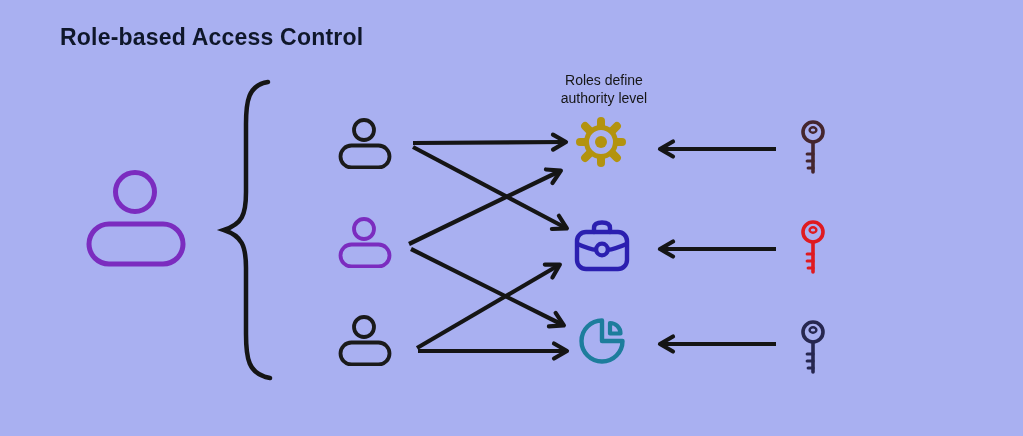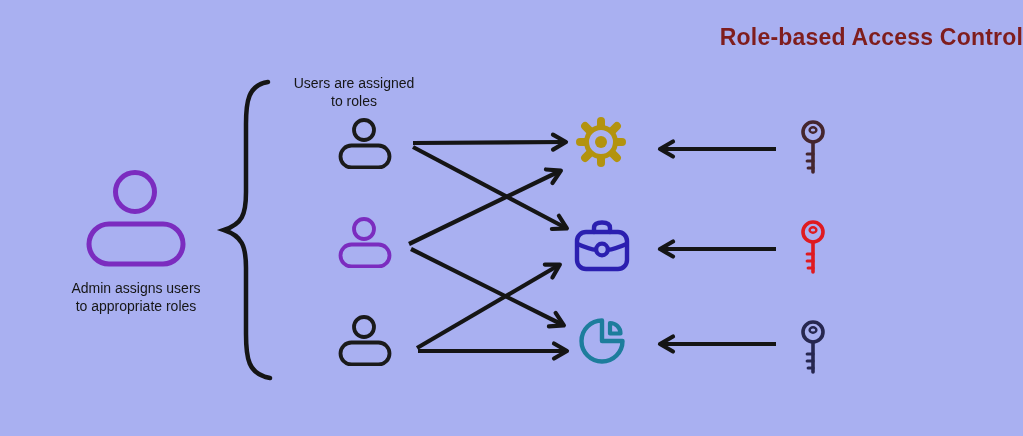--- a/index.html
+++ b/index.html
@@ -1,20 +1,20 @@
 <!DOCTYPE html>
 <html><head>
 <meta charset="utf-8">
 <style>
   html,body{margin:0;padding:0;}
   body{font-family:"Liberation Sans", sans-serif;}
   .canvas{position:relative;width:1023px;height:436px;overflow:hidden;background:#a9b0f1;}
   .abs{position:absolute;}
-  .title{position:absolute;left:60px;right:0;top:24px;margin:0;text-align:right;
-         font-size:23px;font-weight:700;color:#7f1d1d;letter-spacing:.2px;}
+  .title{position:absolute;left:60px;right:0;top:24px;margin:0;text-align:left;
+         font-size:23px;font-weight:700;color:#0f172a;letter-spacing:.2px;}
   .col-label{position:absolute;text-align:center;white-space:pre-line;
              font-size:14px;line-height:18px;font-weight:500;color:#161616;}
   #lbl-users{left:254px;top:74px;width:200px;}
   #lbl-roles{left:504px;top:71px;width:200px;}
   #lbl-perms{left:696px;top:81px;width:240px;}
   #lbl-admin{left:16px;top:279px;width:240px;}
   #admin-icon{left:86px;top:166px;width:100px;height:104px;}
   #brace{left:206px;top:72px;width:76px;height:316px;color:#151515;}
   .user-icon{width:56px;height:52px;left:337px;}
   #user-1{top:117px;}
@@ -30,24 +30,22 @@
   #arrows-layer{left:0;top:0;width:1023px;height:436px;pointer-events:none;}
   svg{display:block;}
 </style>
 </head>
 <body>
 
 <div class="canvas" style="background-color: rgb(169, 176, 241);">
 
   <h1 class="title">Role-based Access Control</h1>
 
-  <div class="col-label" id="lbl-users">Users are assigned
-to roles</div>
-  <div class="col-label" id="lbl-admin">Admin assigns users
-to appropriate roles</div>
+  <div class="col-label" id="lbl-roles">Roles define
+authority level</div>
 
   <svg class="abs" id="admin-icon" viewBox="0 0 100 104" style="color: rgb(123, 44, 191);">
     <circle cx="49" cy="26" r="19.5" fill="none" stroke="currentColor" stroke-width="5"></circle>
     <rect x="3" y="58" width="94" height="40" rx="20" fill="none" stroke="currentColor" stroke-width="5"></rect>
   </svg>
 
   <svg class="abs" id="brace" viewBox="0 0 76 316">
     <path d="M62 10 C42 13 40 30 40 52 L40 120 C40 143 36 152 18 158 C36 164 40 174 40 196 L40 262 C40 286 42 302 64 306" fill="none" stroke="currentColor" stroke-width="4.5" stroke-linecap="round"></path>
   </svg>
 

